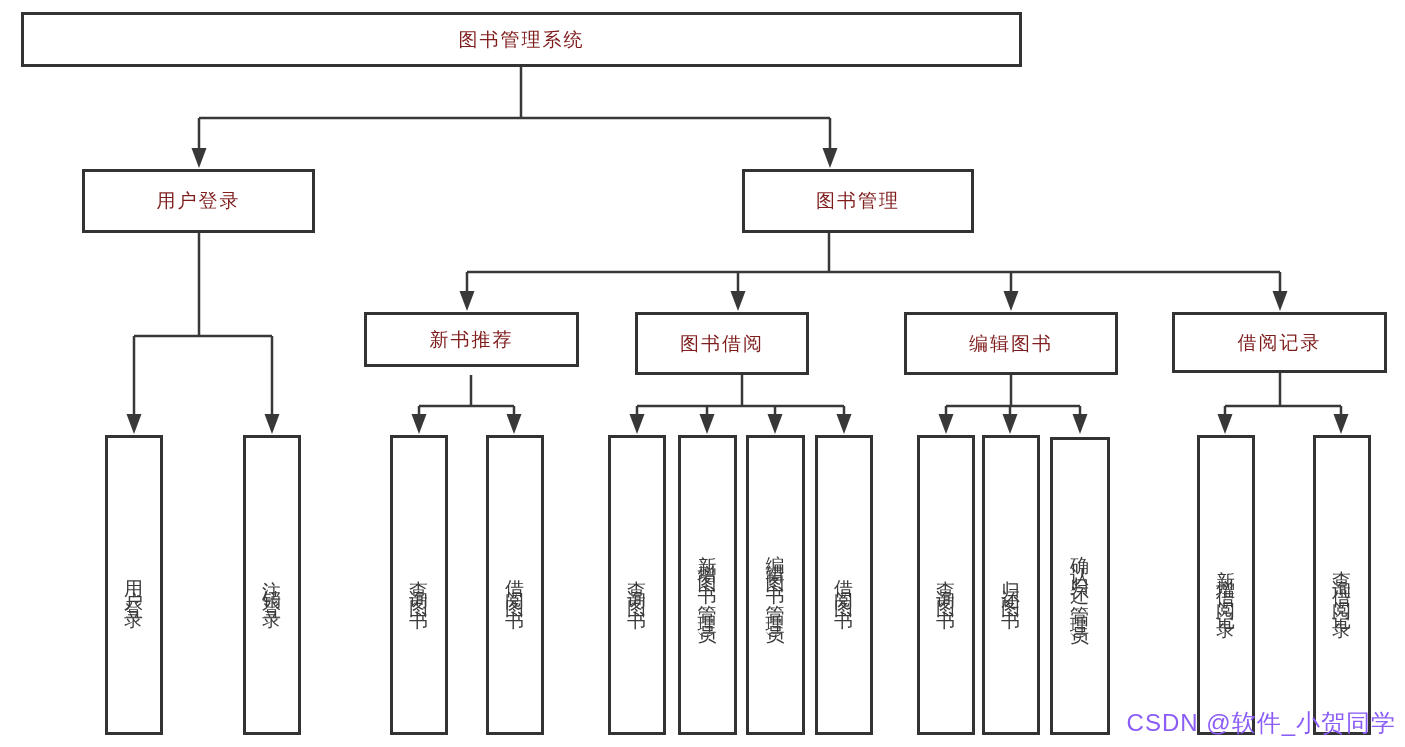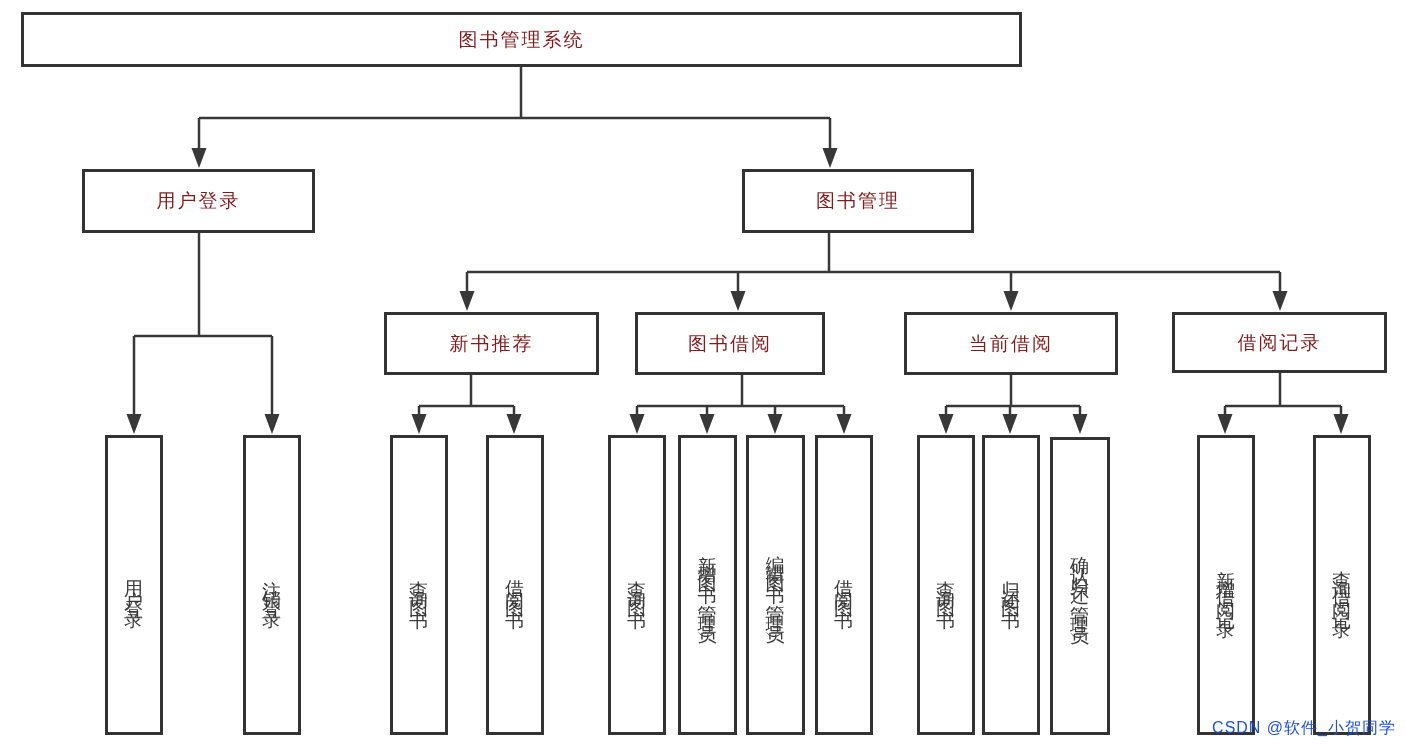--- a/index.html
+++ b/index.html
@@ -23,21 +23,21 @@
     top: 435px; width: 58px; height: 300px;
     z-index: 2;
   }
   .vbox span {
     writing-mode: vertical-rl; text-orientation: mixed;
     font-size: 19px; line-height: 1; letter-spacing: 10px;
     color: #3a3a3a; white-space: nowrap;
   }
   .watermark {
     position: absolute; right: 9px; bottom: 8px;
-    font-size: 16px; color: #1d4ed8; letter-spacing: 1px;
+    font-size: 24px; color: #8b5cf6; letter-spacing: 1px;
     z-index: 3; white-space: nowrap;
   }
 </style>
 </head>
 <body>
 
 <div class="stage">
 
   <svg class="connectors" viewBox="0 0 1405 747" xmlns="http://www.w3.org/2000/svg" aria-hidden="true">
     <g stroke="#383838" stroke-width="2.5" fill="none">
@@ -74,28 +74,28 @@
     <span>图书管理系统</span>
   </div>
 
   <div class="hbox" style="left:82px; top:169px; width:233px; height:64px;">
     <span>用户登录</span>
   </div>
   <div class="hbox" style="left:742px; top:169px; width:232px; height:64px;">
     <span>图书管理</span>
   </div>
 
-  <div class="hbox" style="left:364px; top:312px; width:215px; height:63px;margin-left:20px;">
+  <div class="hbox" style="left:364px; top:312px; width:215px; height:55px;">
     <span>新书推荐</span>
   </div>
-  <div class="hbox" style="left:635px; top:312px; width:190px; height:63px;">
+  <div class="hbox" style="left:635px; top:312px; width:174px; height:63px;">
     <span>图书借阅</span>
   </div>
   <div class="hbox" style="left:904px; top:312px; width:214px; height:63px;">
-    <span>当前借阅</span>
+    <span>编辑图书</span>
   </div>
   <div class="hbox" style="left:1172px; top:312px; width:215px; height:61px;text-align:right;">
     <span>借阅记录</span>
   </div>
 
   <div class="vbox" style="left:105px;">
     <span>用户登录</span>
   </div>
   <div class="vbox" style="left:243px;">
     <span>注销登录</span>

